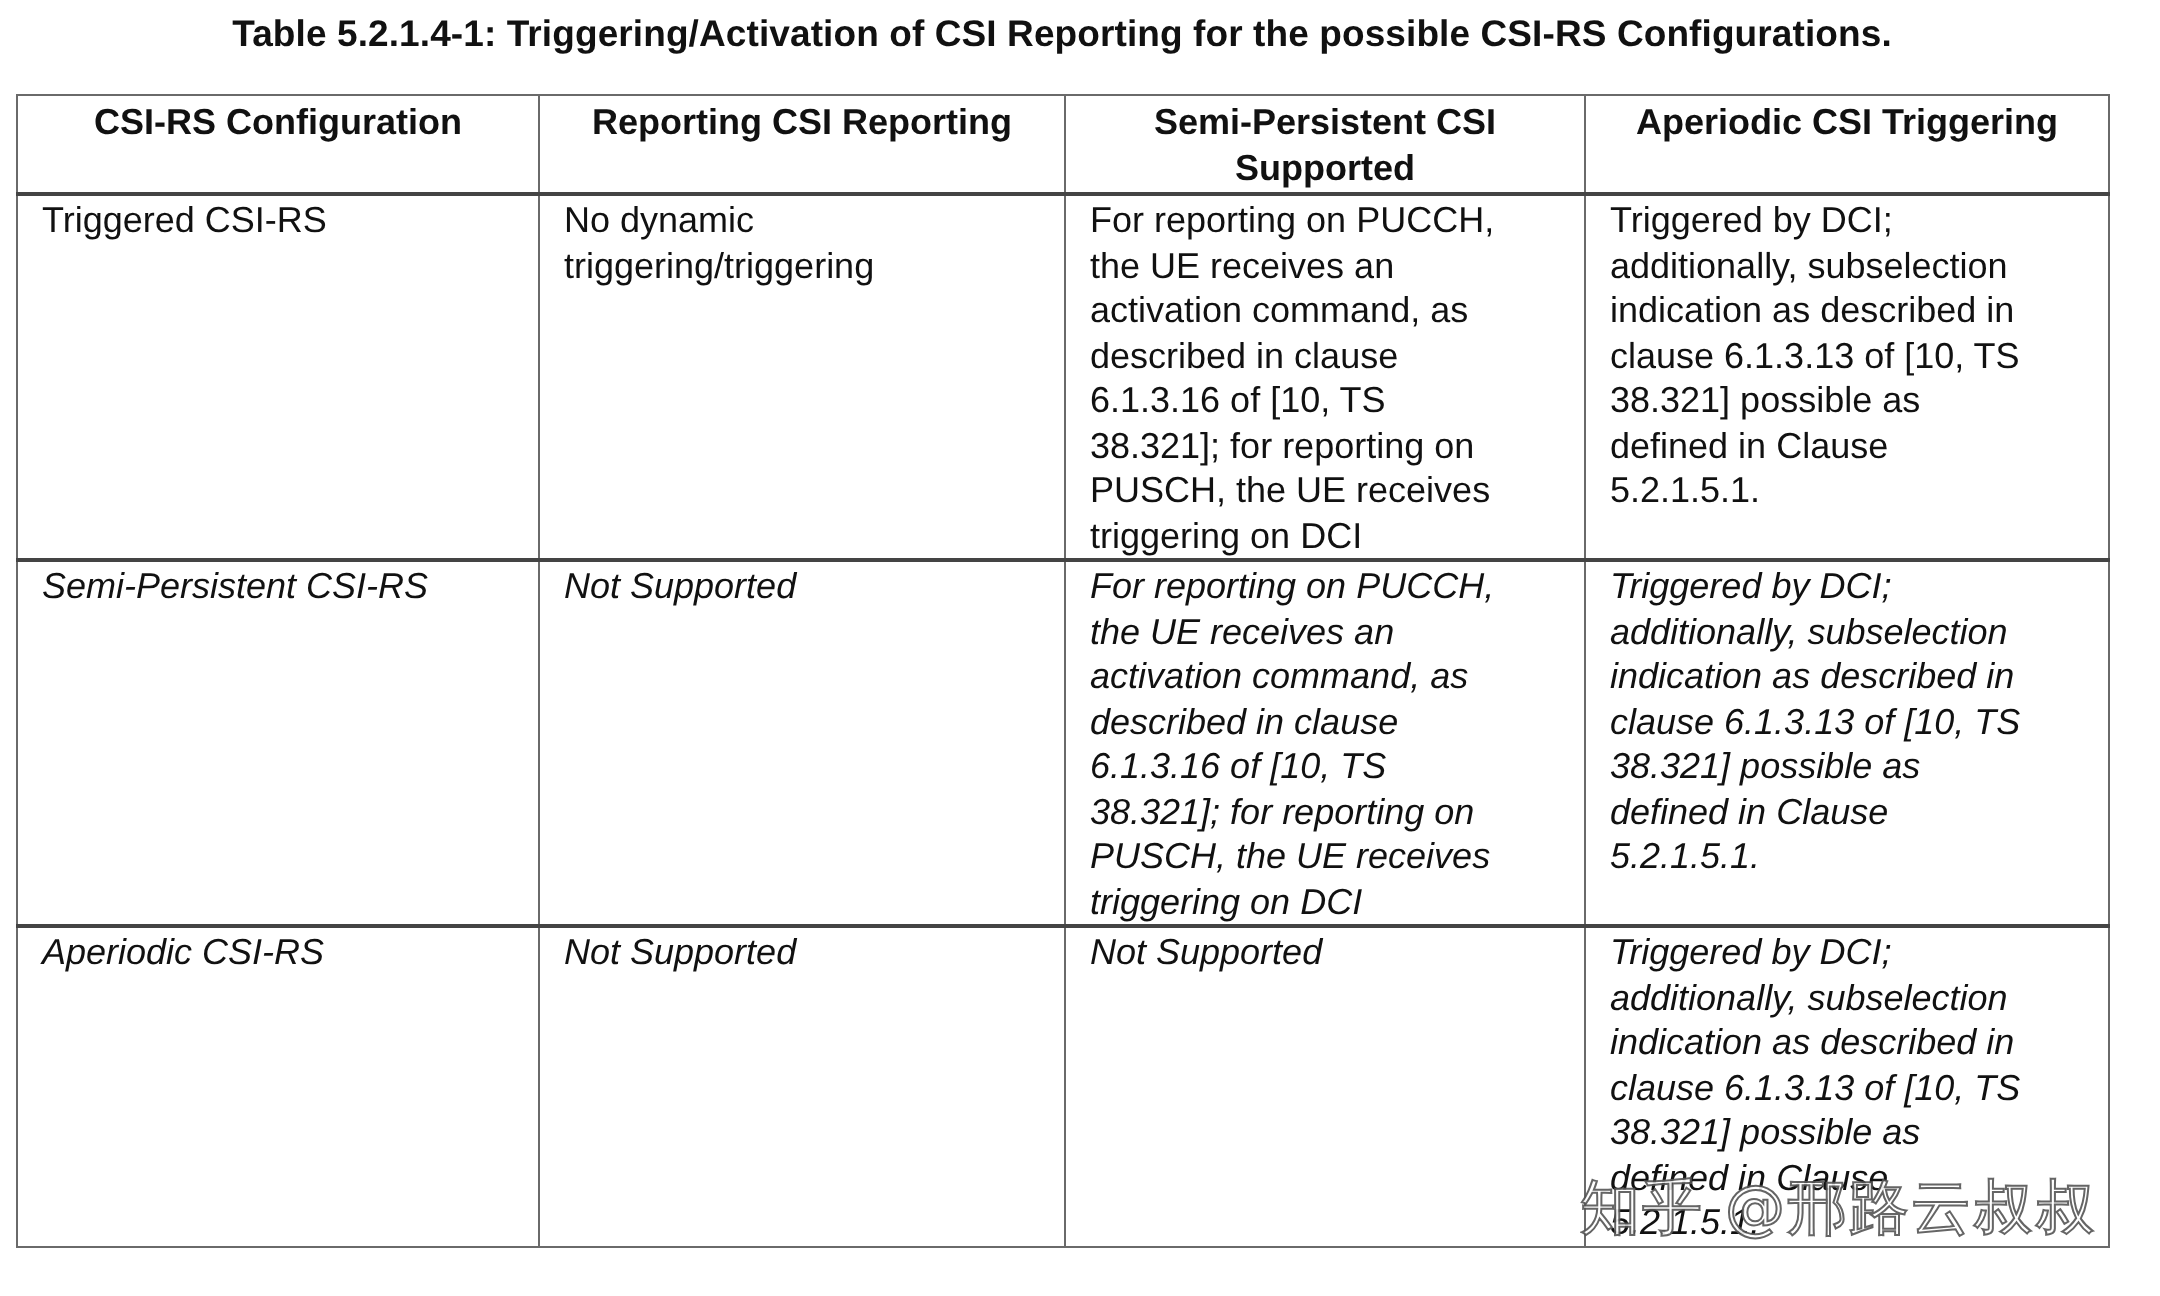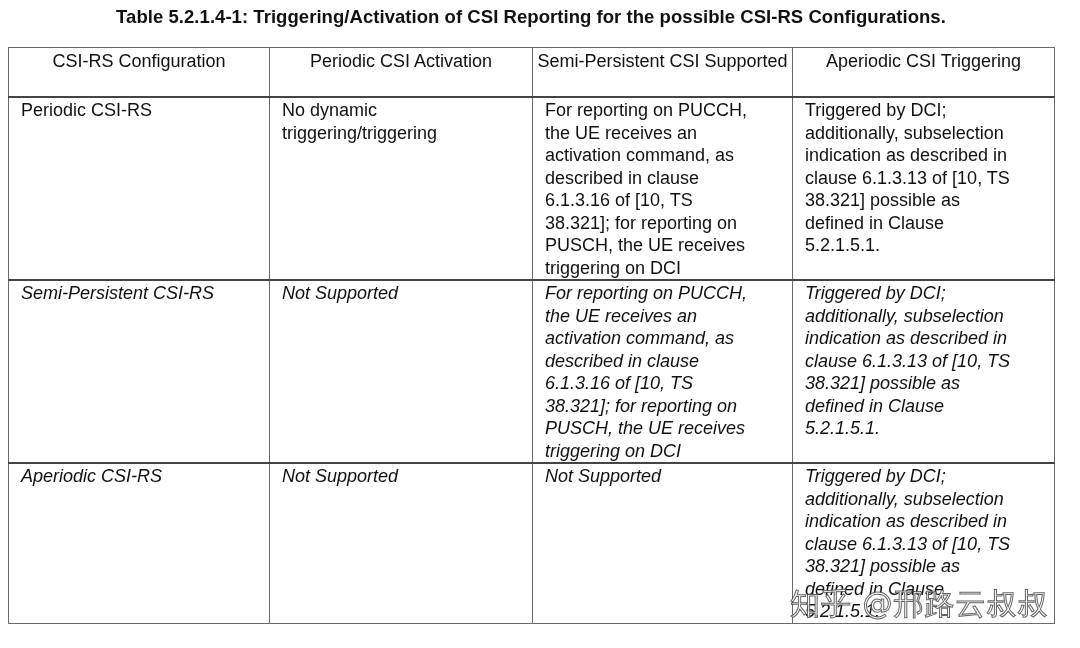--- a/index.html
+++ b/index.html
@@ -4,21 +4,21 @@
 <style>
   html, body { margin:0; padding:0; background:#ffffff; }
   body { width:1080px; height:648px; position:relative; overflow:hidden;
          font-family:"Liberation Sans", sans-serif; color:#111; }
   .title { position:absolute; left:0; top:6px; width:1062px; text-align:center;
            font-weight:bold; font-size:18.5px; letter-spacing:0.05px; color:#111; }
   table.spec { position:absolute; left:8px; top:47px; border-collapse:collapse;
                table-layout:fixed; width:1046px; }
   table.spec td, table.spec th { border:1.3px solid #6a6a6a; vertical-align:top;
                padding:0 10px 0 12px; font-size:18px; line-height:22.5px; }
-  table.spec th { font-weight:normal; text-align:center; height:46px; padding:2px 4px 0 4px;
+  table.spec th { font-weight:bold; text-align:center; height:46px; padding:2px 4px 0 4px;
                   border-bottom:2px solid #444; }
   table.spec tr.r td { border-top:2px solid #444;font-style:italic; }
   .c1 { width:261px; } .c2 { width:263px; } .c3 { width:260px; } .c4 { width:262px; }
   tr.row1 td, tr.row2 td { height:179px; }
   tr.row3 td { height:156px;margin-left:20px; }
   .cell { white-space:pre-line; padding-top:1px; }
   .watermark { position:absolute; left:790px; top:584px; font-size:30px; color:#fff;
                -webkit-text-stroke:1px #555; letter-spacing:1px; font-family:"DejaVu Sans", sans-serif;
                opacity:0.9; white-space:nowrap; }
 </style>
@@ -30,29 +30,29 @@
 <table class="spec">
   <colgroup>
       <col class="c1">
       <col class="c2">
       <col class="c3">
       <col class="c4">
     </colgroup>
   <thead>
     <tr>
       <th>CSI-RS Configuration</th>
-      <th>Periodic CSI Activation</th>
+      <th>Reporting CSI Reporting</th>
       <th>Semi-Persistent CSI Supported</th>
       <th>Aperiodic CSI Triggering</th>
     </tr>
   </thead>
   <tbody>
     <tr class="row1">
       <td>
-          <div class="cell">Periodic CSI-RS</div>
+          <div class="cell">Triggered CSI-RS</div>
         </td>
       <td>
           <div class="cell">No dynamic
 triggering/triggering</div>
         </td>
       <td>
           <div class="cell">For reporting on PUCCH,
 the UE receives an
 activation command, as
 described in clause

